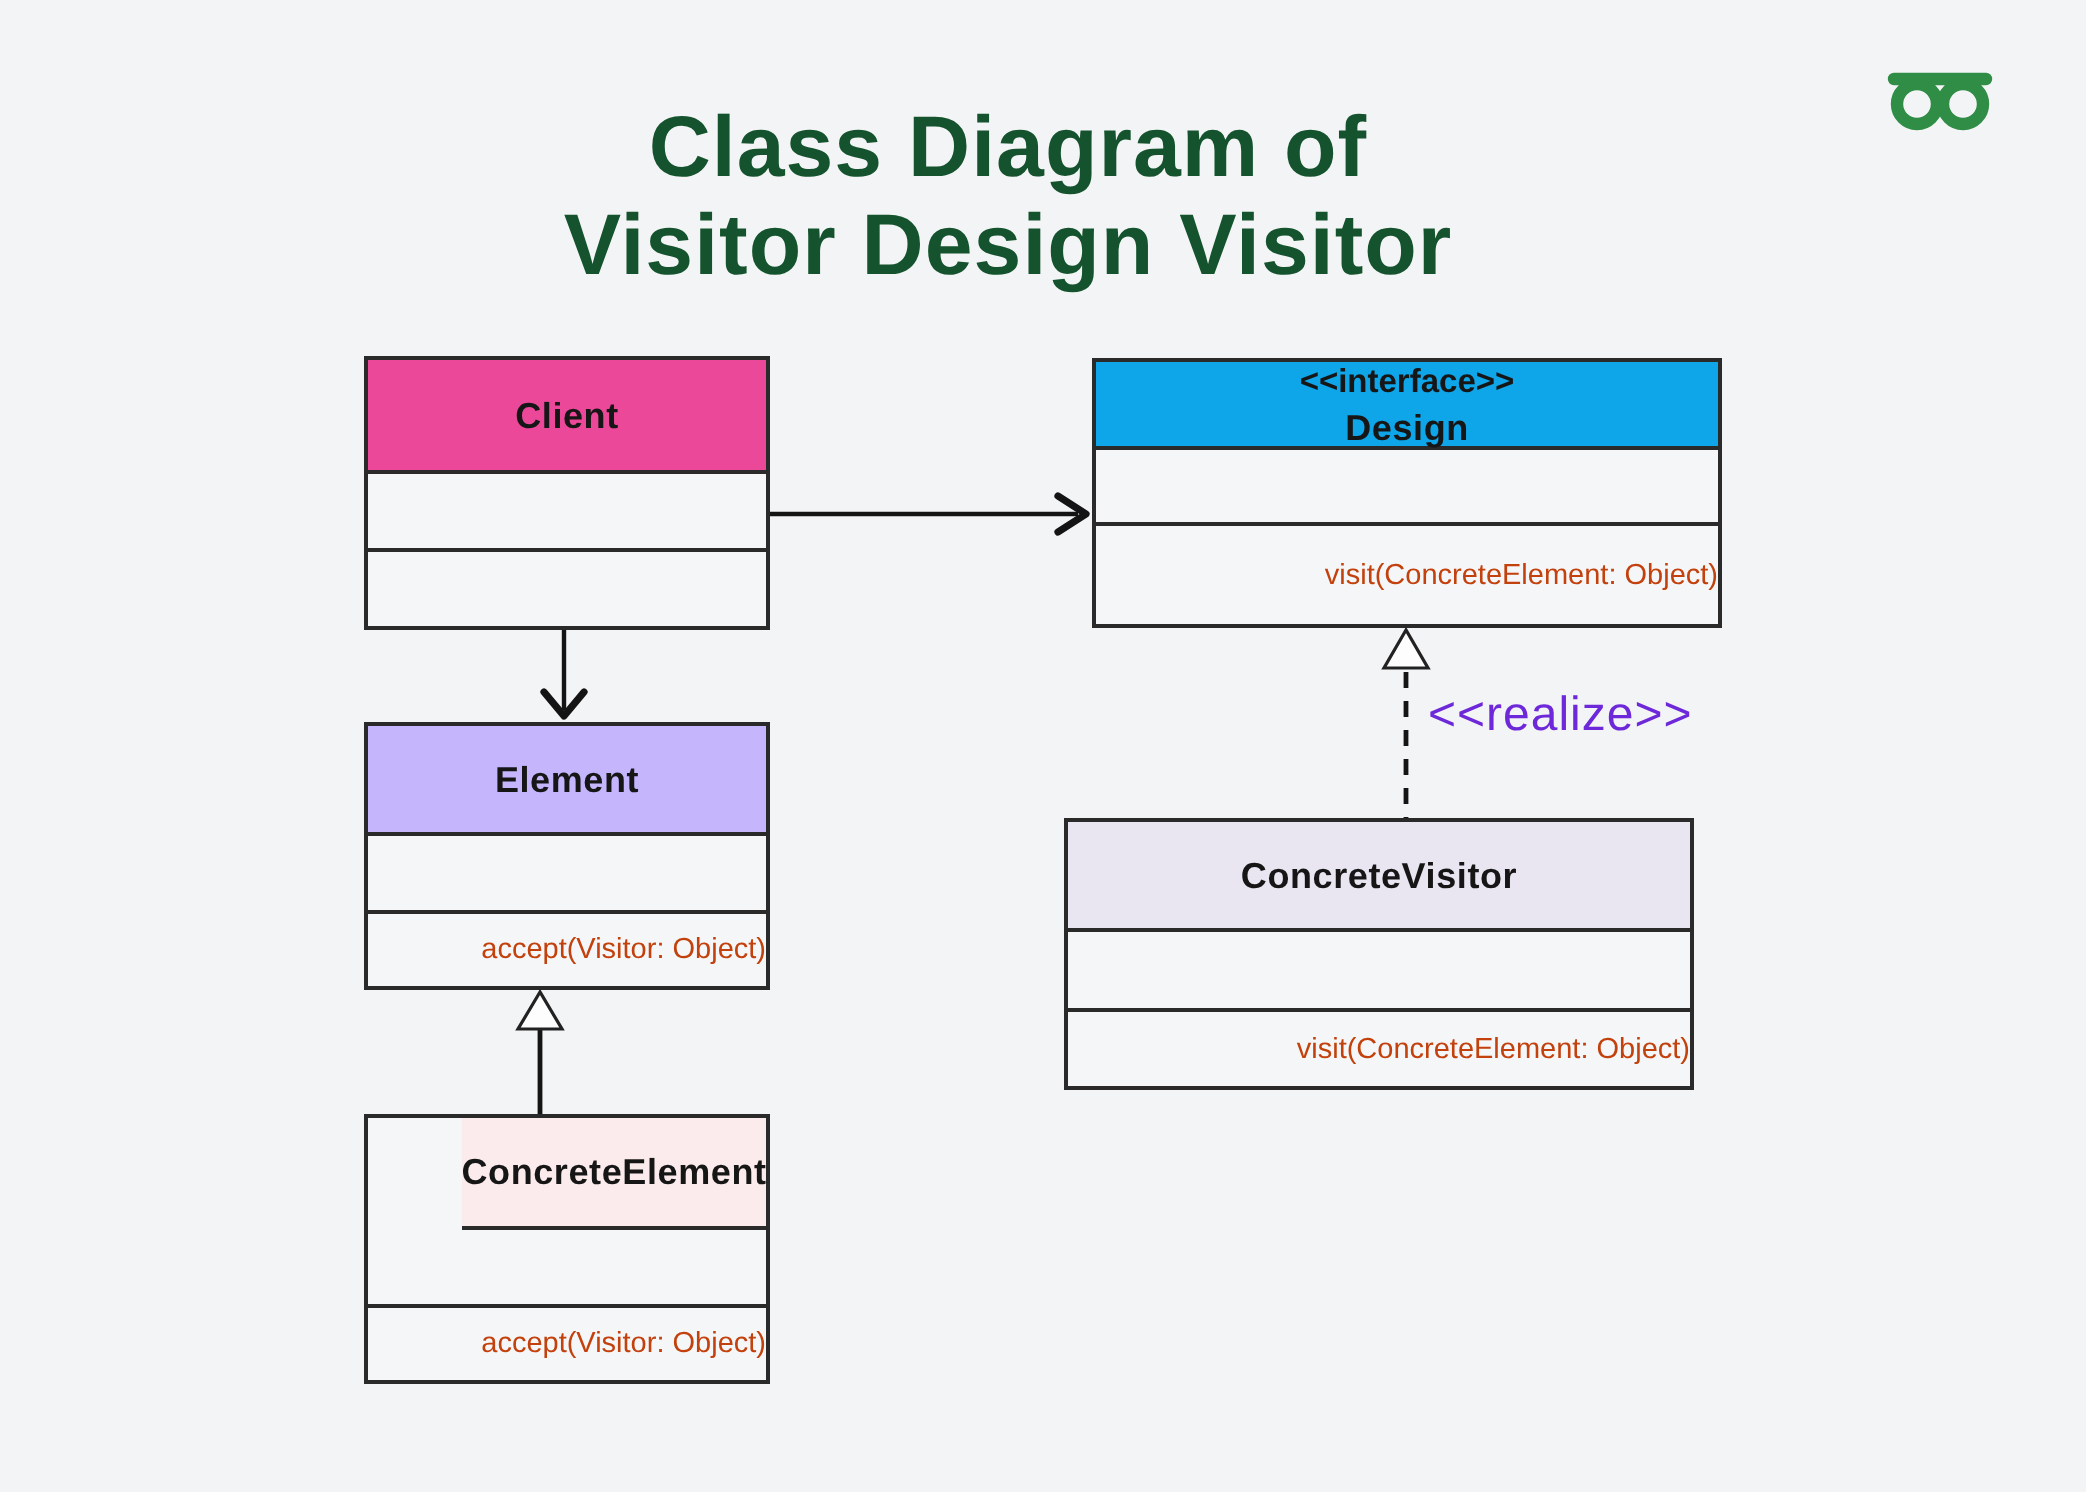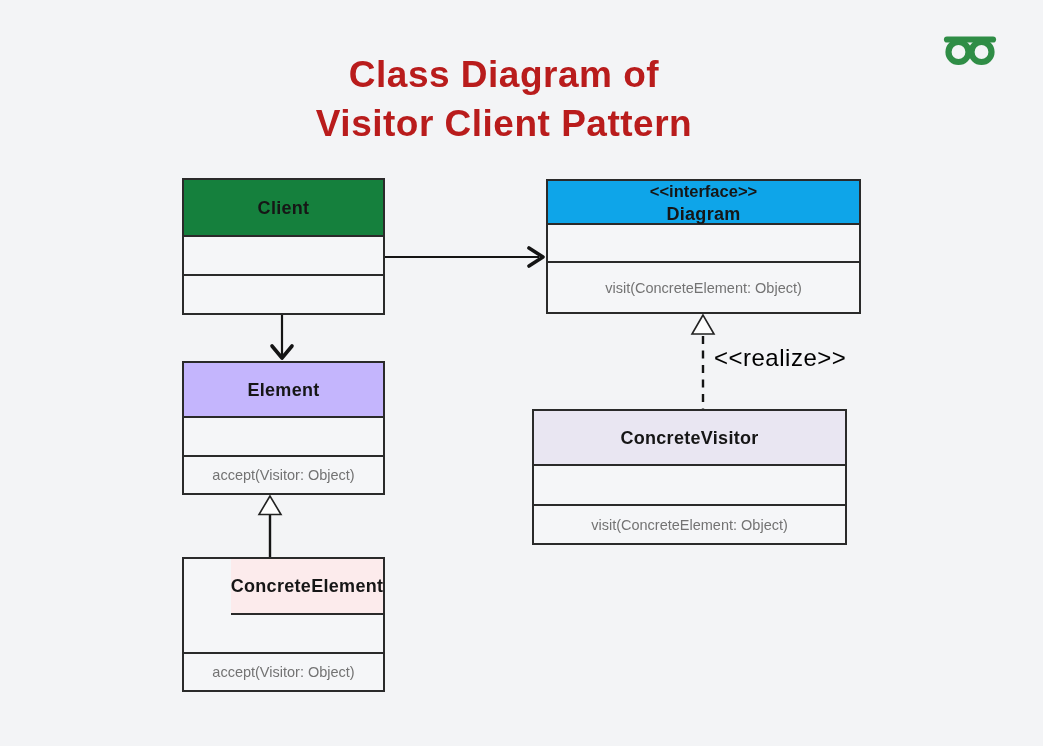--- a/index.html
+++ b/index.html
@@ -14,22 +14,22 @@
     background: #f3f4f6;
     overflow: hidden;
   }
   .title {
     position: absolute;
     top: 50px;
     left: 504px;
     transform: translateX(-50%);
     width: 700px;
     text-align: center;
-    color: #b91c1c;
-    font-size: 37px;
+    color: #14532d;
+    font-size: 43px;
     font-weight: bold;
     line-height: 49px;
     letter-spacing: 0.5px;
   }
   .logo {
     position: absolute;
     top: 27px;
     left: 942px;
     width: 56px;
     height: 42px;
@@ -66,71 +66,71 @@
   }
   .uml-attrs {
     box-sizing: border-box;
     border-bottom: 2px solid #2a2a2a;
     flex: 0 0 auto;
   }
   .uml-methods {
     flex: 1 1 auto;
     display: flex;
     align-items: center;
-    justify-content: center;
+    justify-content: flex-end;
     font-size: 14.5px;
-    color: #737373;
+    color: #c2410c;
   }
   .connectors {
     position: absolute;
     inset: 0;
     pointer-events: none;
   }
   .realize-label {
     position: absolute;
     left: 714px;
     top: 344px;
     font-size: 24px;
-    color: #000000;
+    color: #6d28d9;
     letter-spacing: 0.5px;
     white-space: nowrap;
   }
 </style>
 </head>
 <body>
 
 <div id="canvas">
 
   <div class="title">
     <div>Class Diagram of</div>
-    <div>Visitor Client Pattern</div>
+    <div>Visitor Design Visitor</div>
   </div>
 
   <svg class="logo" viewBox="0 0 56 42">
     <g fill="none" stroke="#2f8d46" stroke-linecap="round">
       <circle cx="16.5" cy="25" r="10" stroke-width="6.2"></circle>
       <circle cx="39.5" cy="25" r="10" stroke-width="6.2"></circle>
       <line x1="5" y1="12.5" x2="51" y2="12.5" stroke-width="6.2"></line>
     </g>
   </svg>
 
   <div class="uml-box" style="left:182px; top:178px; width:203px; height:137px">
-    <div class="uml-header" style="height: 57px; background: #15803d;">
+    <div class="uml-header" style="height: 57px; background: #ec4899;">
       <div class="uml-name">Client</div>
     </div>
     <div class="uml-attrs" style="height:39px"></div>
     <div class="uml-methods">
       <span></span>
     </div>
   </div>
 
   <div class="uml-box" style="left:546px; top:179px; width:315px; height:135px">
     <div class="uml-header" style="height: 44px; background: #0ea5e9;">
       <div class="uml-stereotype">&lt;&lt;interface&gt;&gt;</div>
-      <div class="uml-name">Diagram</div>
+      <div class="uml-name">Design</div>
     </div>
     <div class="uml-attrs" style="height:38px"></div>
     <div class="uml-methods">
       <span>visit(ConcreteElement: Object)</span>
     </div>
   </div>
 
   <div class="uml-box" style="left:182px; top:361px; width:203px; height:134px">
     <div class="uml-header" style="height: 55px; background: #c4b5fd;">
       <div class="uml-name">Element</div>

